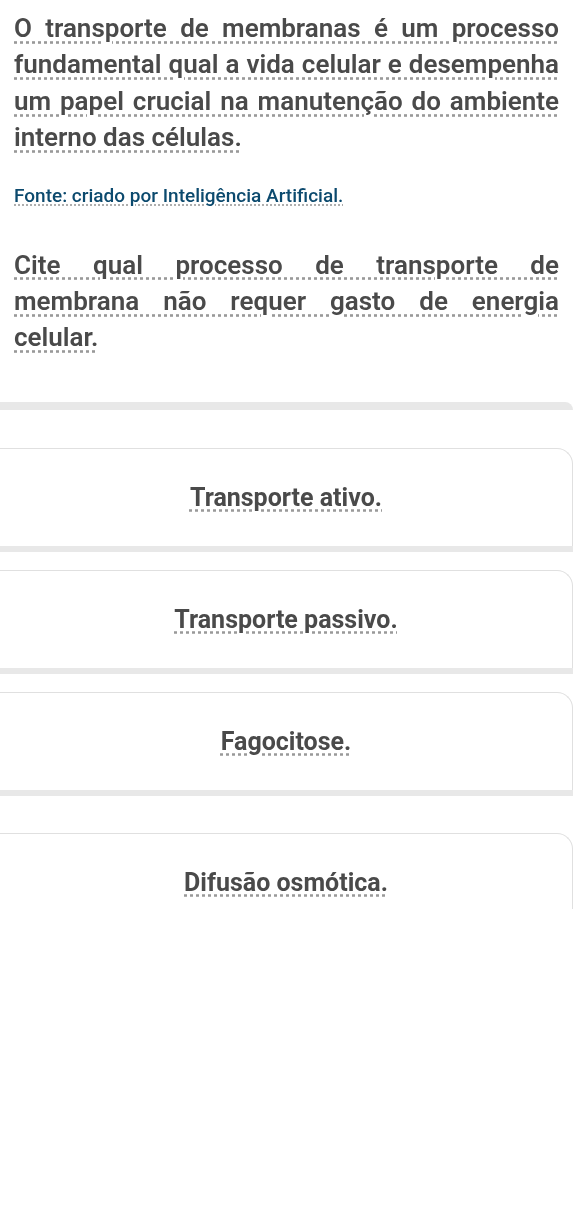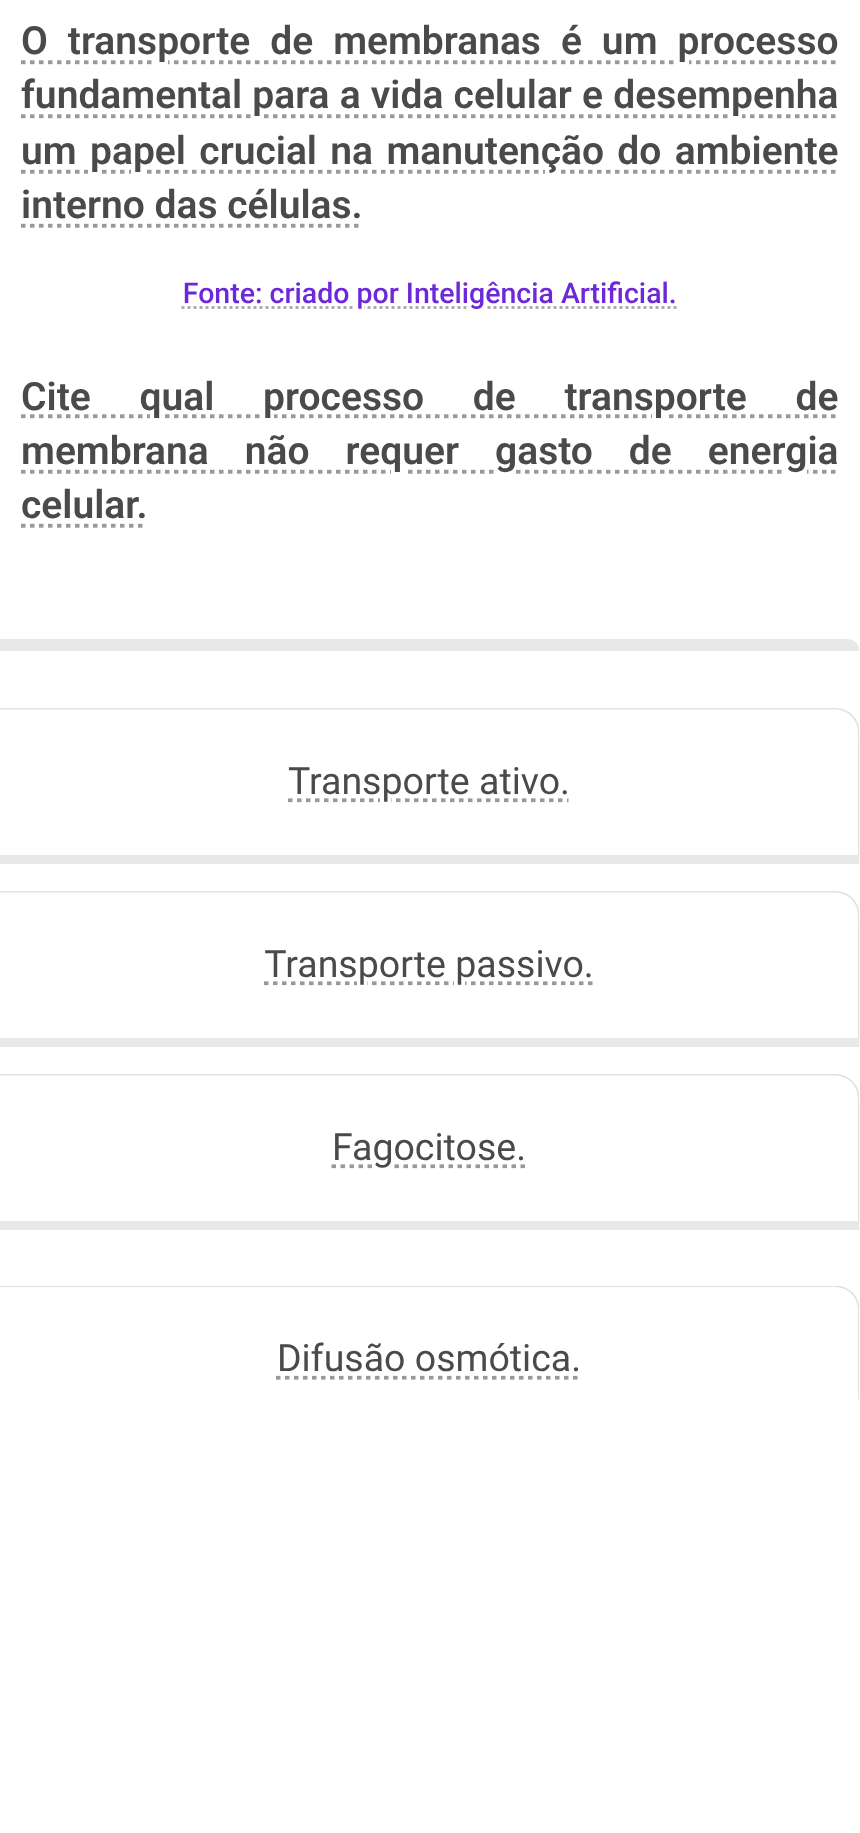--- a/index.html
+++ b/index.html
@@ -24,39 +24,38 @@
       text-align: justify;
       text-decoration: underline;
       text-decoration-style: dotted;
       text-decoration-color: #999;
       text-underline-offset: 4px;
       margin-bottom: 28px;
     }
     .source-text {
       font-size: 19px;
       font-weight: 500;
-      color: #6d28d9;
+      color: #0c4a6e;
       text-decoration: underline;
       text-decoration-style: dotted;
       text-decoration-color: #aaa;
       text-underline-offset: 3px;
       margin-bottom: 40px;
-      text-align: center;
     }
     .question-text {
       font-size: 26px;
       font-weight: 600;
       color: #4a4a4a;
       line-height: 1.4;
       text-align: justify;
       text-decoration: underline;
       text-decoration-style: dotted;
       text-decoration-color: #999;
       text-underline-offset: 4px;
-      margin-bottom: 40px;
+      margin-bottom: 16px;
     }
     .divider {
       height: 8px;
       background: #e8e8e8;
       border-radius: 0 12px 0 0;
       margin-bottom: 38px;
     }
     .options-container {
       display: flex;
       flex-direction: column;
@@ -75,34 +74,34 @@
       align-items: center;
       cursor: pointer;
     }
     .option-last {
       box-shadow: none;
       padding-bottom: 12px;
       margin-top: 19px;
     }
     .option-label {
       font-size: 25px;
-      font-weight: 400;
+      font-weight: 700;
       color: #4a4a4a;
       text-decoration: underline;
       text-decoration-style: dotted;
       text-decoration-color: #999;
       text-underline-offset: 4px;
       text-align: center;
     }
   </style>
 </head>
 <body>
 
 <div class="content-area">
-  <p class="intro-text">O transporte de membranas é um processo fundamental para a vida celular e desempenha um papel crucial na manutenção do ambiente interno das células.</p>
+  <p class="intro-text">O transporte de membranas é um processo fundamental qual a vida celular e desempenha um papel crucial na manutenção do ambiente interno das células.</p>
   <p class="source-text">Fonte: criado por Inteligência Artificial.</p>
   <p class="question-text">Cite qual processo de transporte de membrana não requer gasto de energia celular.</p>
 </div>
 
 <div class="divider"></div>
 
 <div class="options-container">
   <div class="option">
     <span class="option-label">Transporte ativo.</span>
   </div>

